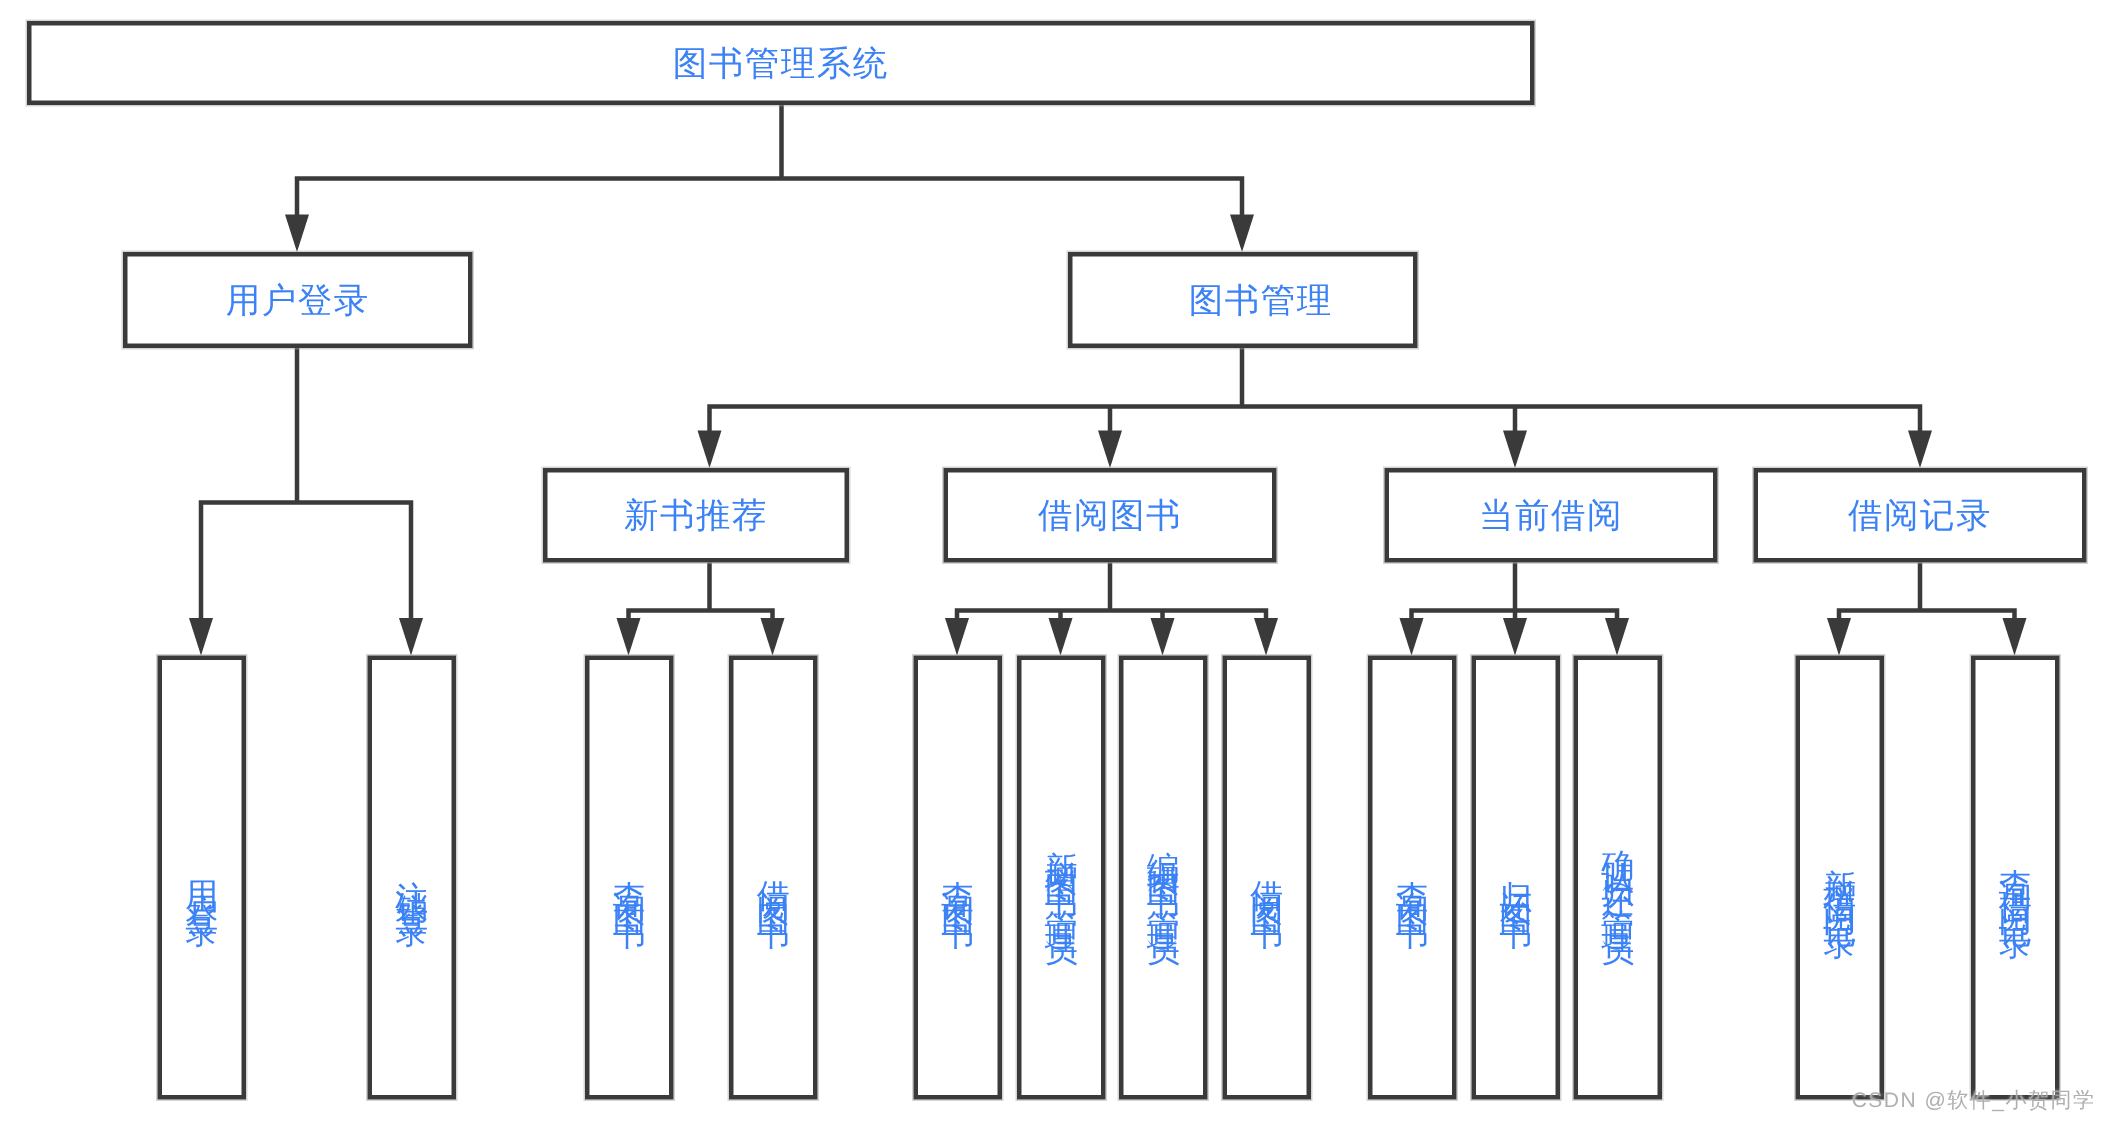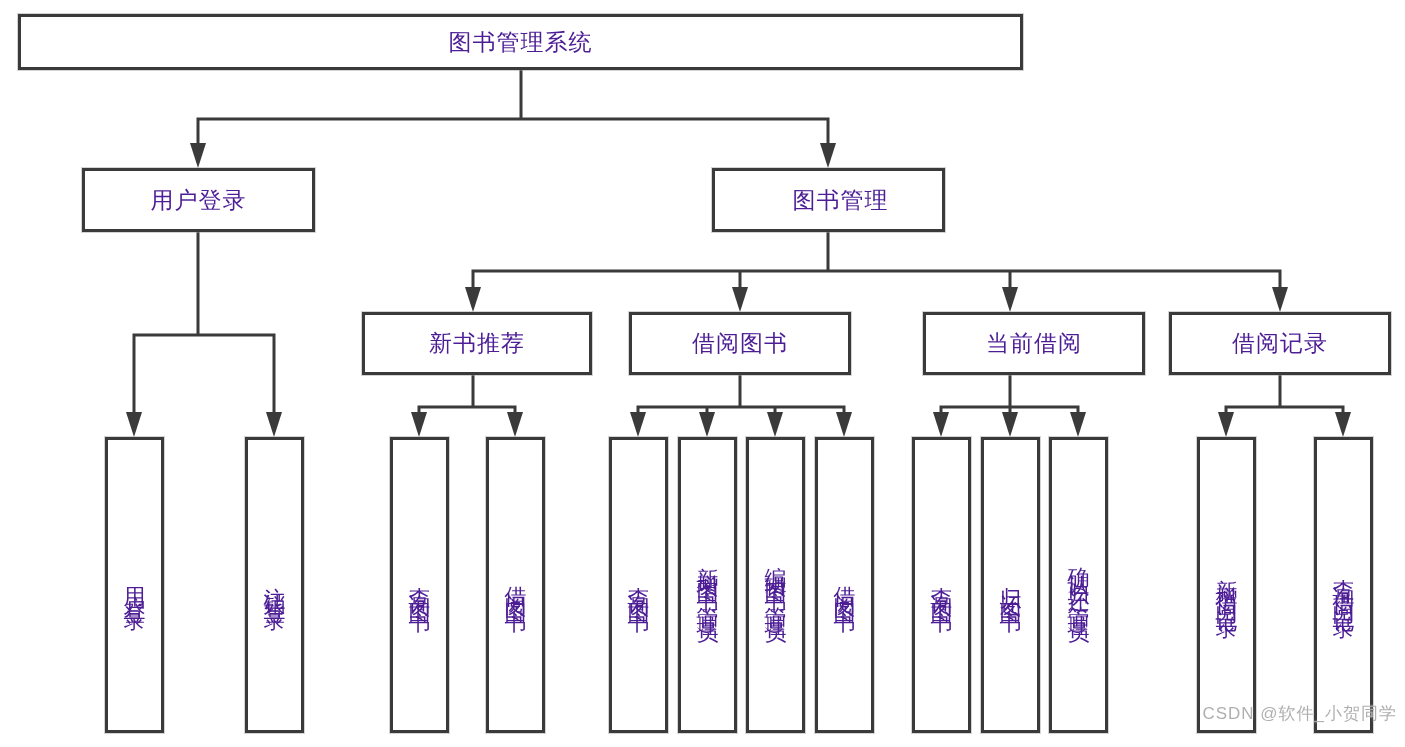--- a/index.html
+++ b/index.html
@@ -24,21 +24,21 @@
   }
   .node {
     position: absolute;
     box-sizing: border-box;
     background: #ffffff;
     border: 3px solid #3a3a3a;
     box-shadow: 0 0 0 1px rgba(160,160,160,0.45);
     display: flex;
     align-items: center;
     justify-content: center;
-    color: #4c1d95;
+    color: #3b82f6;
   }
   .hnode {
     font-size: 23px;
     letter-spacing: 1px;
   }
   .vnode {
     top: 437px;
     width: 59px;
     height: 296px;
     font-size: 22px;
@@ -46,22 +46,22 @@
   .vnode .vtext {
     writing-mode: vertical-rl;
     text-orientation: mixed;
     letter-spacing: 8px;
     line-height: 1;
     white-space: nowrap;
   }
   .watermark {
     position: absolute;
     right: 8px;
-    bottom: 22px;
-    font-size: 17px;
+    bottom: 4px;
+    font-size: 14px;
     color: rgba(168,168,168,0.92);
     letter-spacing: 1px;
     z-index: 10;
     text-shadow: 0 0 2px rgba(255,255,255,0.8);
     text-align: center;
   }
 </style>
 </head>
 <body>
 
@@ -130,21 +130,21 @@
     <span>图书管理系统</span>
   </div>
 
   <div class="node hnode" style="left:82px; top:168px; width:233px; height:64px;">
     <span>用户登录</span>
   </div>
   <div class="node hnode" style="left:712px; top:168px; width:233px; height:64px;padding-left:24px;">
     <span>图书管理</span>
   </div>
 
-  <div class="node hnode" style="left:362px; top:312px; width:230px; height:63px;">
+  <div class="node hnode" style="left:362px; top:312px; width:204px; height:63px;">
     <span>新书推荐</span>
   </div>
   <div class="node hnode" style="left:629px; top:312px; width:222px; height:63px;">
     <span>借阅图书</span>
   </div>
   <div class="node hnode" style="left:899px; top:312px; width:222px; height:63px;margin-left:24px;">
     <span>当前借阅</span>
   </div>
   <div class="node hnode" style="left:1169px; top:312px; width:222px; height:63px;">
     <span>借阅记录</span>

